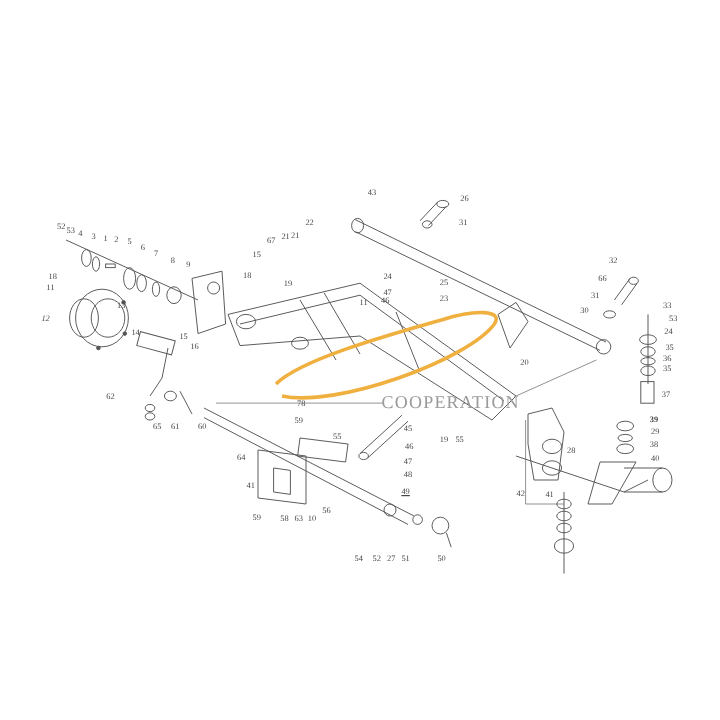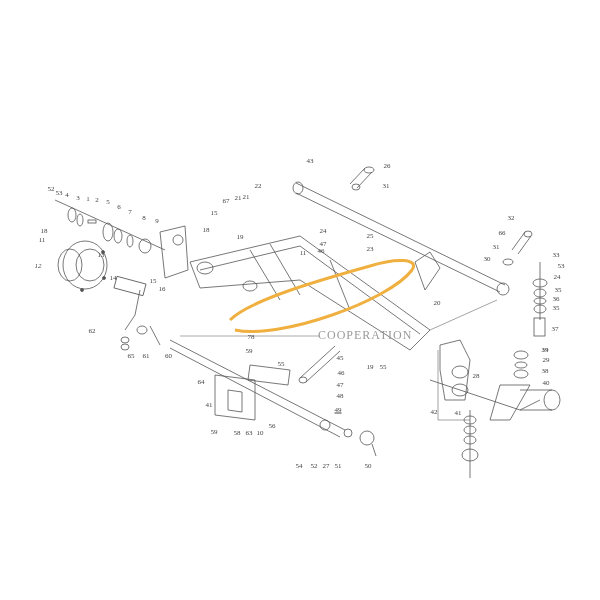--- a/index.html
+++ b/index.html
@@ -1,20 +1,20 @@
 <!DOCTYPE html>
 <html><head>
 <meta charset="utf-8">
 <style>
   html,body{margin:0;padding:0;background:#ffffff;}
   #stage{position:relative;width:600px;height:600px;overflow:hidden;background:#fff;font-family:"Liberation Serif",serif;}
   svg.drawing{position:absolute;left:0;top:0;width:600px;height:600px;}
   .lbl{position:absolute;font-size:7px;color:#444;line-height:1;transform:translate(-50%,-50%);white-space:nowrap;}
   .logo{position:absolute;left:178px;top:272px;font-size:56px;letter-spacing:14px;color:#9a9a9a;font-family:"Liberation Serif",serif;line-height:1;}
-  .sub{position:absolute;left:318px;top:328px;font-size:12px;letter-spacing:1px;color:#9a9a9a;font-family:"Liberation Serif",serif;}
+  .sub{position:absolute;left:318px;top:328px;font-size:15px;letter-spacing:1px;color:#9a9a9a;font-family:"Liberation Serif",serif;}
 </style>
 </head>
 <body>
 
 <div id="stage">
   <svg class="drawing" viewBox="0 0 600 600" fill="none" stroke="#555" stroke-width="0.8">
 
     <g>
       <line x1="296" y1="183" x2="505" y2="285"></line>
       <line x1="296" y1="193" x2="500" y2="292"></line>

